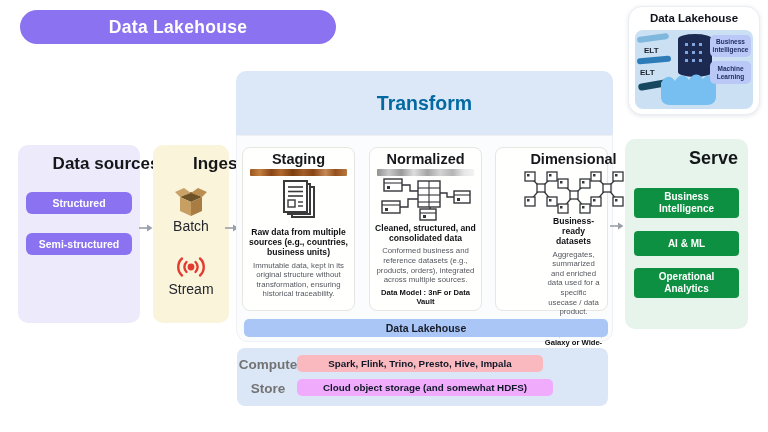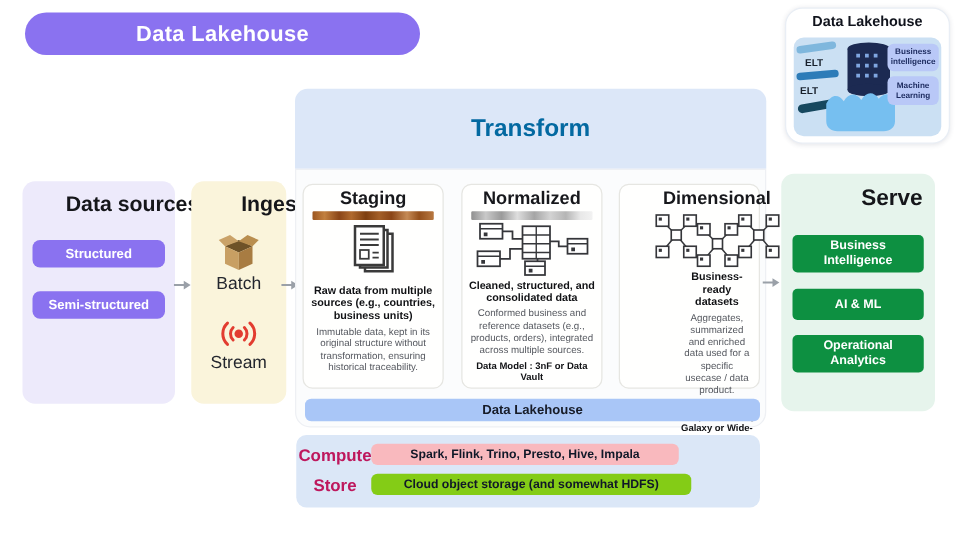--- a/index.html
+++ b/index.html
@@ -68,27 +68,27 @@
   #serve-panel .ptitle{font-size:18px;}
   .serve-btn{position:absolute;left:9px;width:105px;background:#0d9041;border-radius:4px;color:#fff;
     font-weight:700;font-size:10px;line-height:12px;text-align:center;
     display:flex;align-items:center;justify-content:center;padding:3px 2px;box-sizing:border-box;}
   #serve-btn-1{top:49px;height:30px;}
   #serve-btn-2{top:92px;height:25px;}
   #serve-btn-3{top:129px;height:30px;}
   
   #infra-panel{left:237px;top:348px;width:371px;height:58px;background:#dbe7f7;border-radius:8px;}
   .infra-label{position:absolute;left:2px;width:58px;height:18px;display:flex;align-items:center;justify-content:center;
-    font-weight:700;font-size:13.5px;color:#be185d;}
+    font-weight:700;font-size:13.5px;color:#737373;}
   #compute-label{top:7px;}
   #store-label{top:31px;}
   .infra-bar{position:absolute;height:17px;border-radius:5px;display:flex;align-items:center;justify-content:center;
     font-weight:700;font-size:9.8px;color:#101828;}
   #compute-bar{left:60px;top:7px;width:246px;background:#f9b9be;}
-  #store-bar{left:60px;top:31px;width:256px;background:#84cc16;}
+  #store-bar{left:60px;top:31px;width:256px;background:#f0abfc;}
 </style>
 </head>
 <body>
 
 <div id="badge" class="abs">Data Lakehouse</div>
 
 <div id="mini-card" class="abs">
   <div class="mini-title">Data Lakehouse</div>
   <div class="mini-inner">
     <svg class="mini-art" width="82" height="76" viewBox="0 0 82 76">

